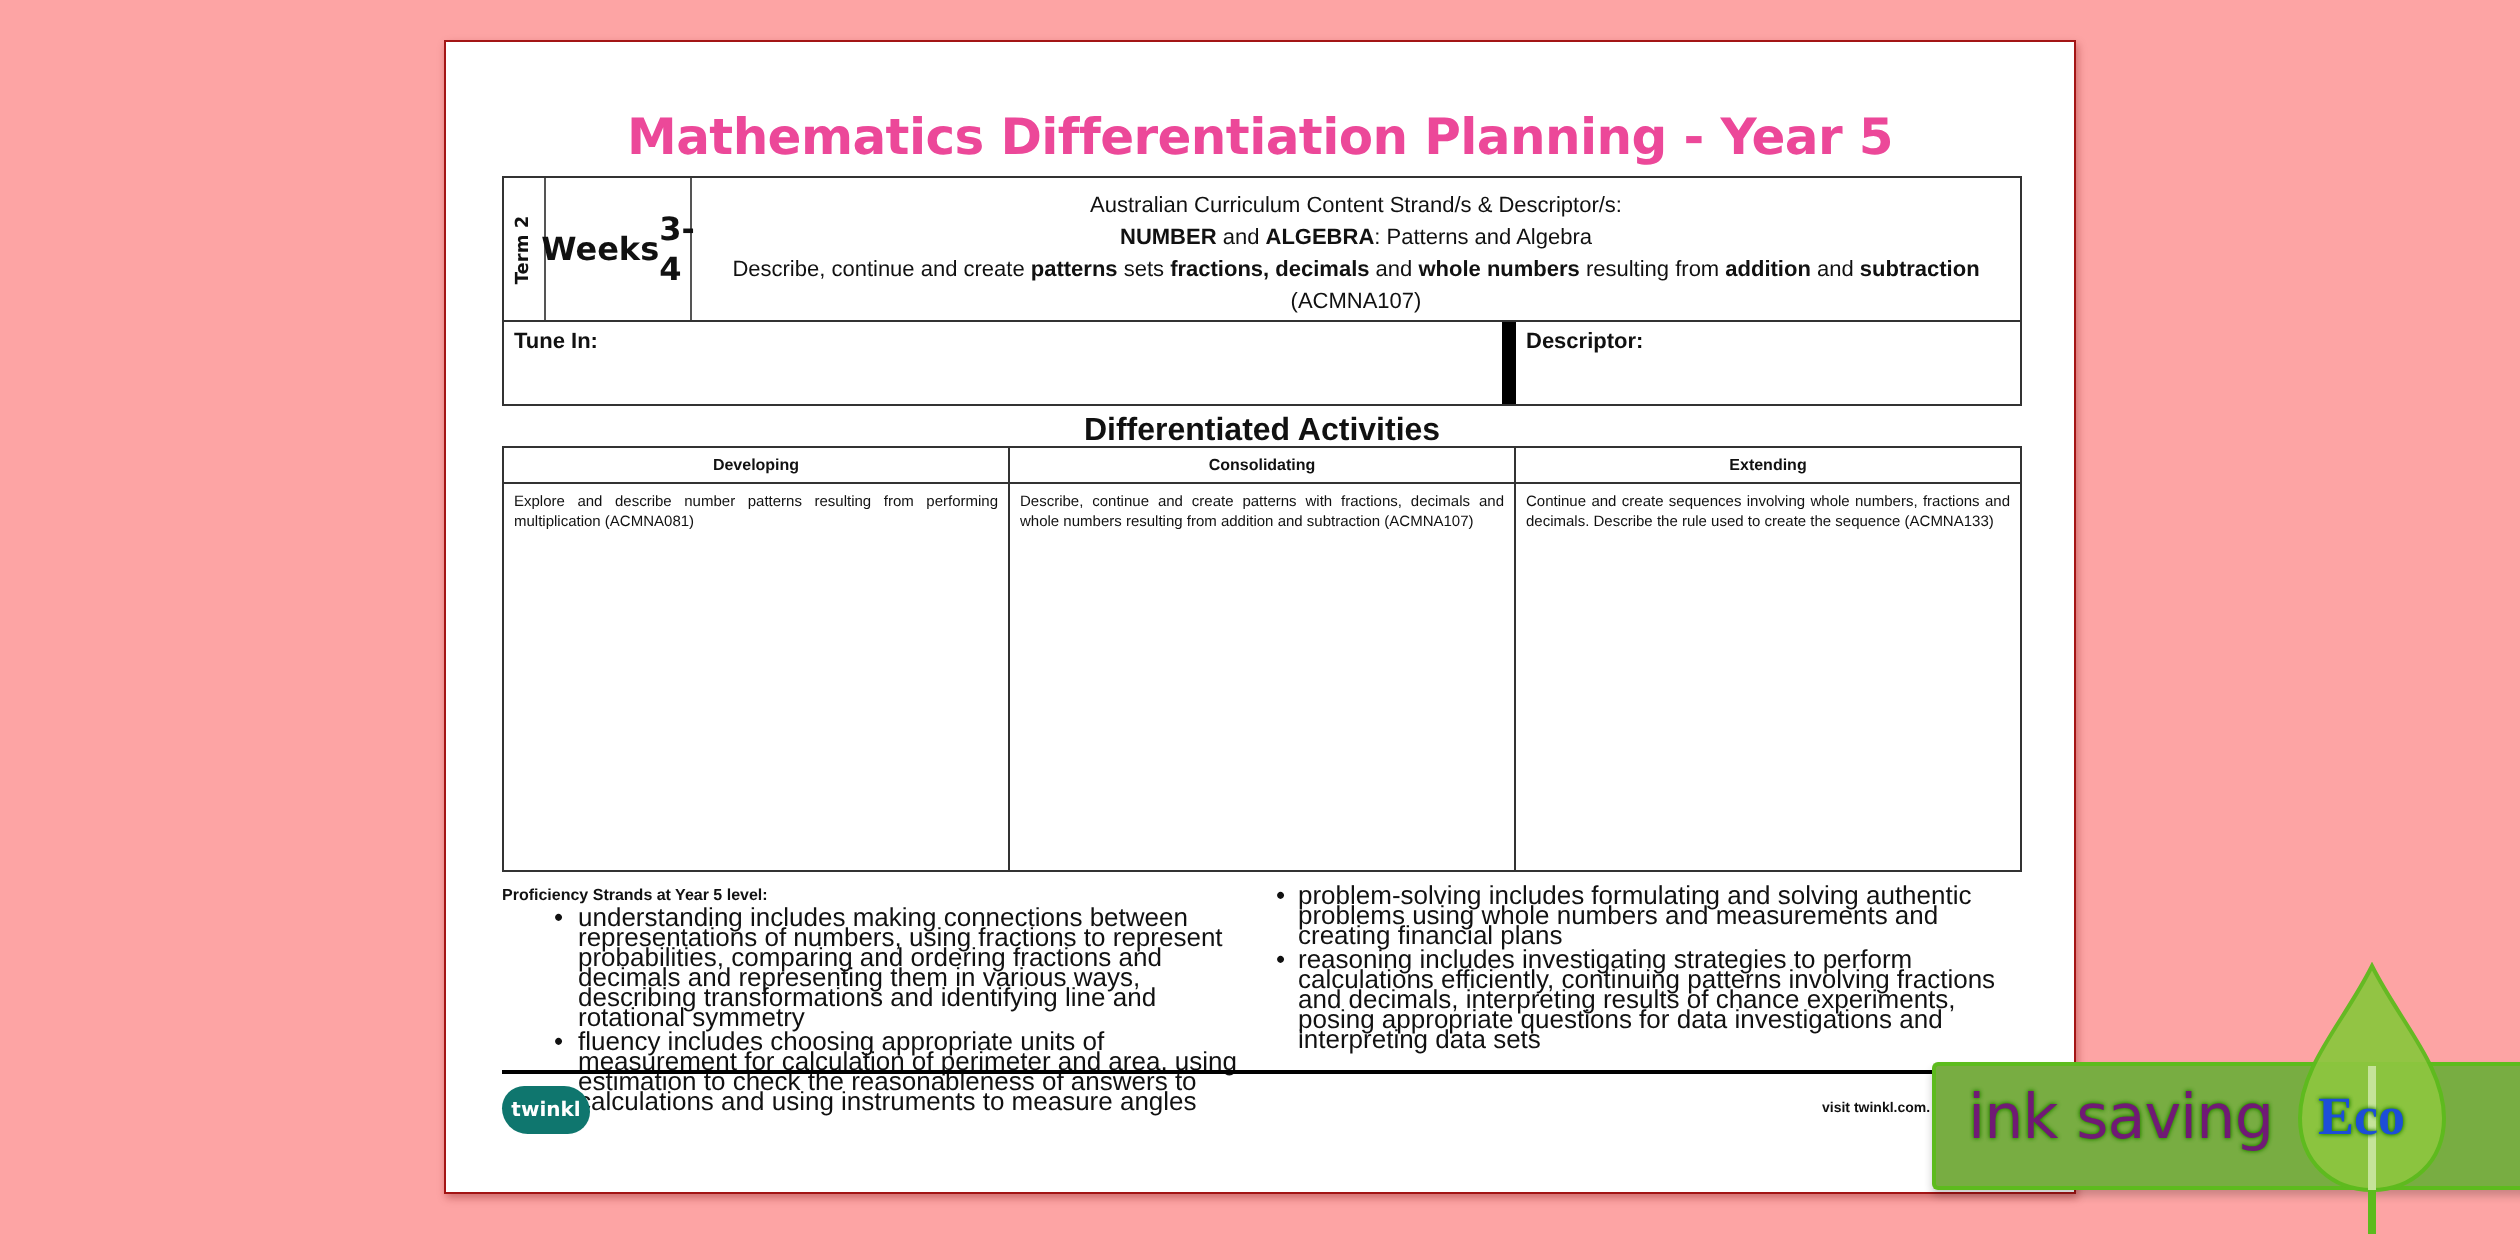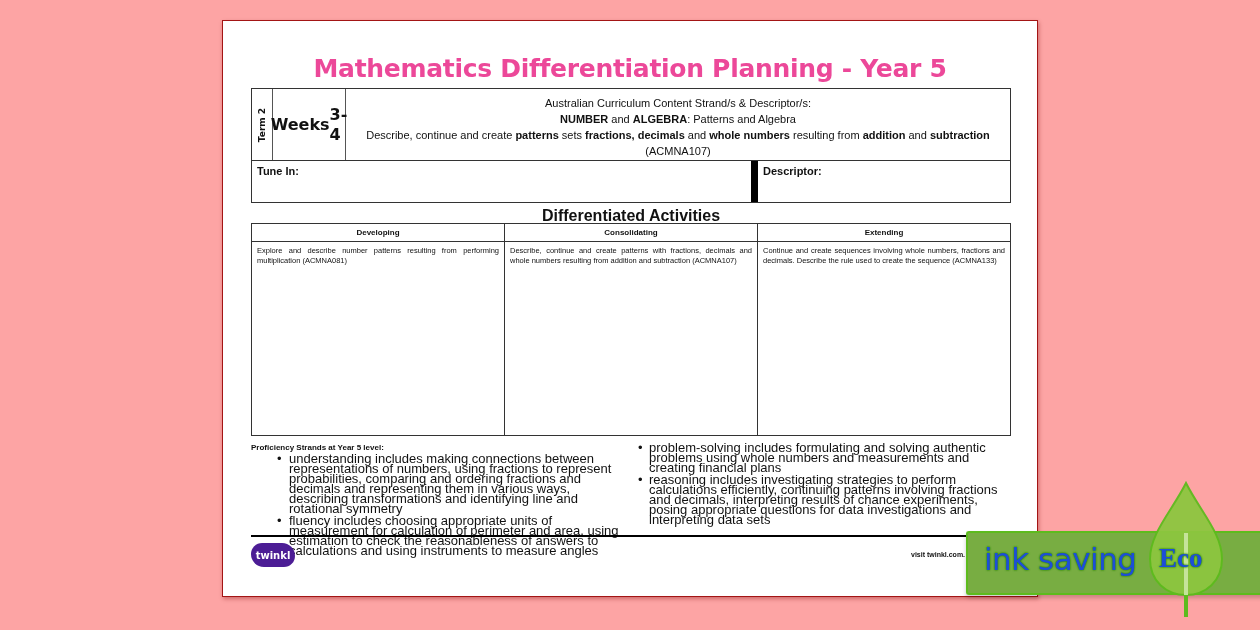--- a/index.html
+++ b/index.html
@@ -106,41 +106,41 @@
     position: absolute; left: 414px; top: 422px; width: 372px;
   }
   .prof2 li { padding-left: 12px; }
   .prof2 li::before { left: 1px; }
   .footline {
     position: absolute; left: 28px; top: 514px; width: 760px; height: 2px; background: #000;
   }
   .logo {
     position: absolute; left: 28px; top: 522px;
     width: 44px; height: 24px;
-    background: #4c1d95; border-radius: 12px 14px 12px 14px;
+    background: #0f766e; border-radius: 12px 14px 12px 14px;
     color: #fff; font-size: 10px; font-weight: bold;
     display: flex; align-items: center; justify-content: center;
     font-family: "DejaVu Sans", sans-serif;
   }
   .visit {
     position: absolute; left: 688px; top: 530px; font-size: 7px; font-weight: bold;
   }
   
   .eco-bar {
     position: absolute; left: 966px; top: 531px;
     width: 300px; height: 64px;
     background: #78ad42;
     border: 2px solid #5dbb1d; border-right: none;
     border-radius: 3px 0 0 3px;
     box-shadow: 0 3px 4px rgba(0,0,0,0.2);
   }
   .eco-text {
     position: absolute; left: 984px; top: 541px;
     font-family: "DejaVu Sans", sans-serif;
-    font-size: 31px; color: #1d4ed8; letter-spacing: -0.5px;
+    font-size: 31px; color: #701a75; letter-spacing: -0.5px;
     text-shadow: 0 0 2px #2d8a00, 0 0 2px #2d8a00;
   }
   .leaf { position: absolute; left: 1148px; top: 481px; width: 76px; height: 140px; }
   .eco-word {
     position: absolute; left: 1159px; top: 543px;
     font-family: Liberation Serif, serif;
     font-weight: bold; font-size: 27px; color: #1d4ed8;
     text-shadow: 0 0 2px #2d8a00, 0 0 2px #2d8a00;
   }
 </style>

